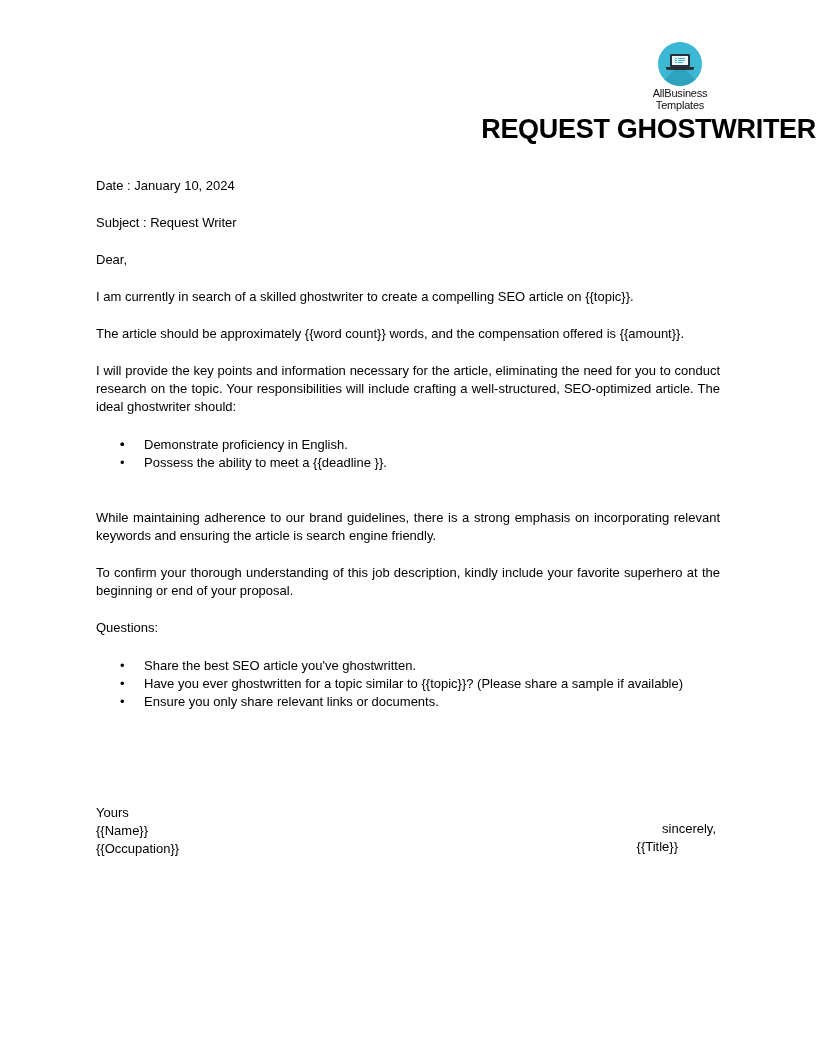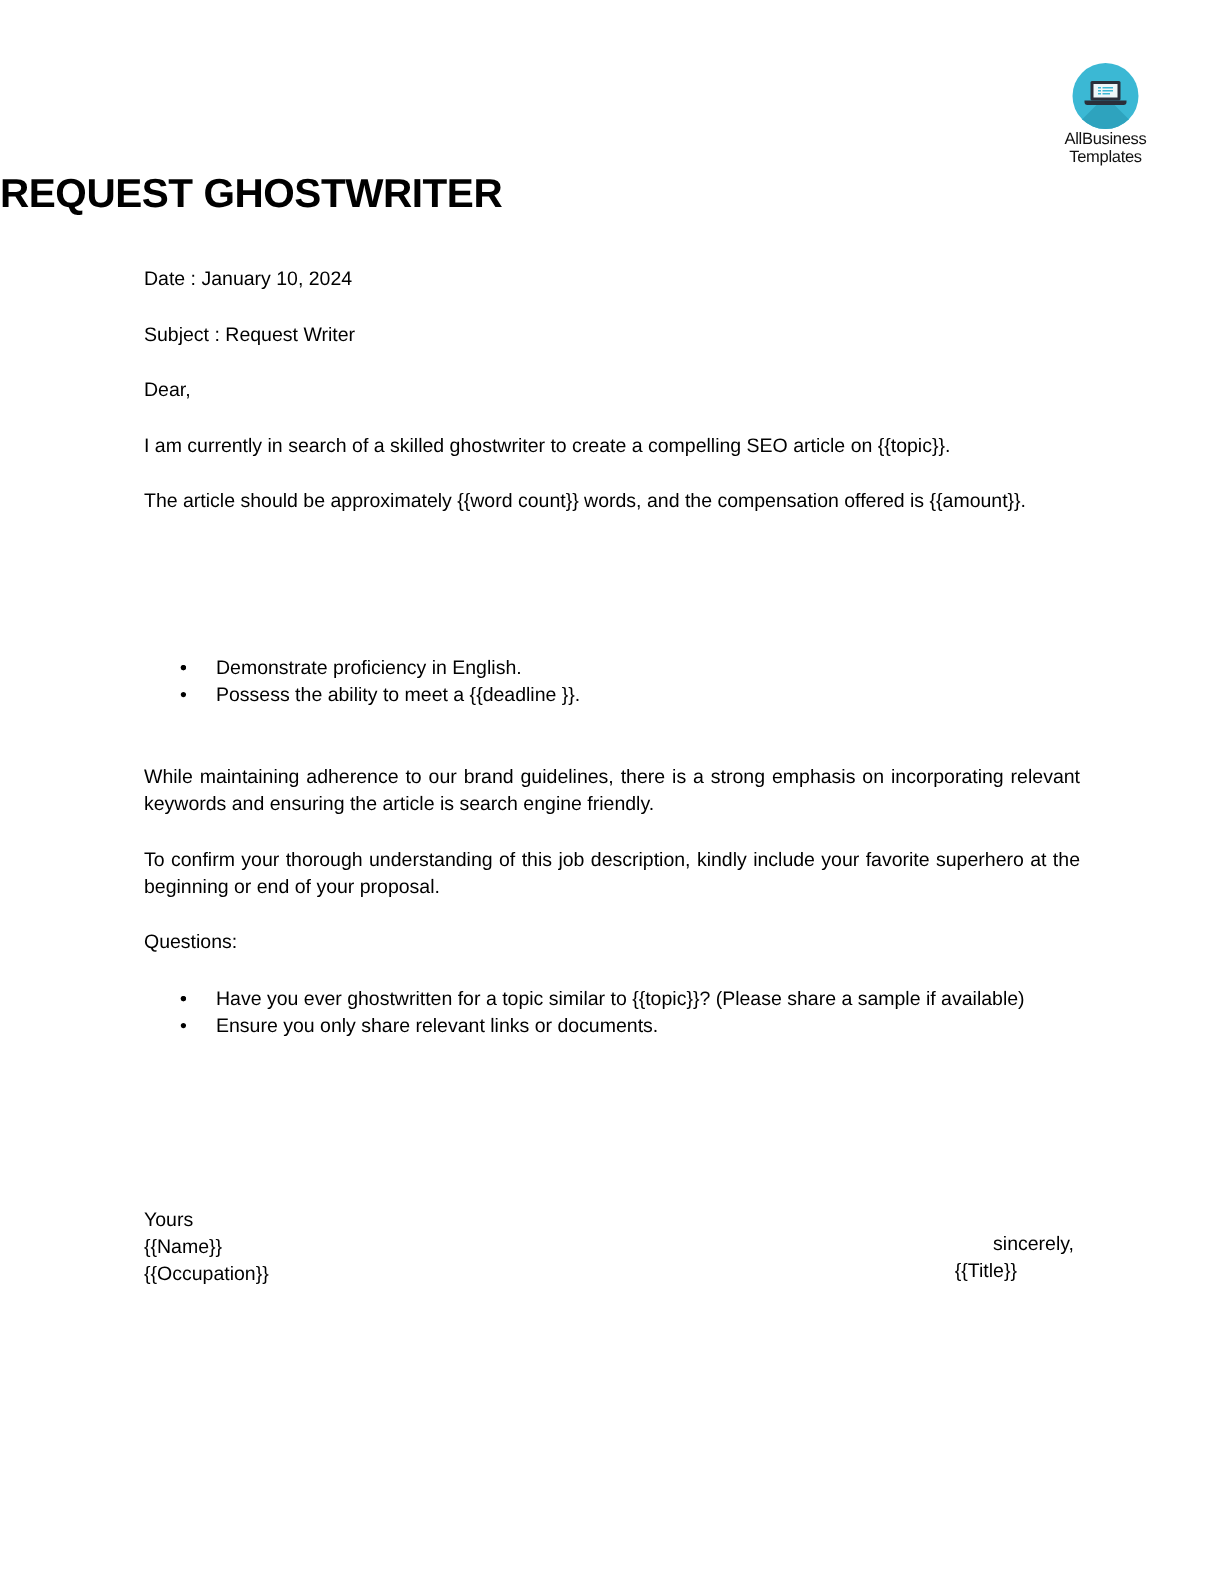--- a/index.html
+++ b/index.html
@@ -1,27 +1,27 @@
 <!DOCTYPE html>
 <html><head>
 <meta charset="utf-8">
 <style>
   html, body { margin:0; padding:0; background:#ffffff; }
   body { width:816px; height:1056px; position:relative; overflow:hidden;
          font-family:"Liberation Sans", sans-serif; color:#000; }
   .page { position:absolute; left:0; top:0; width:816px; height:1056px; background:#fff; }
-  .logo { position:absolute; left:701px; top:42px; width:72px; text-align:center; }
+  .logo { position:absolute; left:644px; top:42px; width:72px; text-align:center; }
   .logo-circle { width:44px; height:44px; border-radius:50%; background:#3bb8d4; margin:0 auto; position:relative; overflow:hidden; }
   .logo-circle .shadow { position:absolute; left:22px; top:22px; width:40px; height:40px; background:#2ea3be; transform:rotate(45deg); transform-origin:0 0; }
   .laptop-screen { position:absolute; left:12px; top:12px; width:20px; height:13px; background:#2a2f3a; border-radius:1px; }
   .laptop-inner { position:absolute; left:2px; top:2px; width:16px; height:9px; background:#eef6f8; }
   .laptop-inner i { position:absolute; left:3px; height:1px; background:#3bb8d4; }
   .laptop-base { position:absolute; left:8px; top:25px; width:28px; height:3px; background:#2a2f3a; border-radius:0 0 2px 2px; }
   .logo-text { font-size:11px; line-height:12px; margin-top:1px; color:#111; letter-spacing:-0.2px; }
-  .title { position:absolute; left:0; width:816px; top:114px; text-align:left; font-size:27px; font-weight:bold; letter-spacing:-0.3px; }
+  .title { position:absolute; left:0; width:816px; top:114px; text-align:right; font-size:27px; font-weight:bold; letter-spacing:-0.3px; }
   .p { position:absolute; left:96px; width:624px; font-size:13px; line-height:18px; margin:0; }
   .justify { text-align:justify; }
   ul.bullets { position:absolute; left:96px; width:624px; margin:0; padding:0; list-style:none; font-size:13px; line-height:18px; }
   ul.bullets li { position:relative; padding-left:48px; }
   ul.bullets li .dot { position:absolute; left:24px; top:0; }
   .sig-row { position:absolute; left:96px; width:624px; font-size:13px; line-height:18px; }
   .sig-right { position:absolute; right:0; top:16px; }
   b { font-weight:normal; }
 </style>
 </head>
@@ -53,35 +53,36 @@
   <p class="p" style="top:177px"><span>Date : </span><span>January 10, 2024</span></p>
 
   <p class="p" style="top:214px"><b>Subject</b><span> : </span><span>Request Writer</span></p>
 
   <p class="p" style="top:251px">Dear,</p>
 
   <p class="p" style="top:288px">I am currently in search of a skilled ghostwriter to create a compelling SEO article on {{topic}}.</p>
 
   <p class="p" style="top:325px">The article should be approximately {{word count}} words, and the compensation offered is {{amount}}.</p>
 
+  <p class="p justify" style="top:362px">I will provide the key points and information necessary for the article, eliminating the need for you to conduct research on the topic. Your responsibilities will include crafting a well-structured, SEO-optimized article. The ideal ghostwriter should:</p>
 
   <ul class="bullets" style="top:436px">
     <li><span class="dot">•</span></li>
     <li><span class="dot">•</span><span>Demonstrate proficiency in English.</span></li>
     <li><span class="dot">•</span><span>Possess the ability to meet a {{deadline }}.</span></li>
   </ul>
 
   <p class="p justify" style="top:509px">While maintaining adherence to our brand guidelines, there is a strong emphasis on incorporating relevant keywords and ensuring the article is search engine friendly.</p>
 
   <p class="p justify" style="top:564px">To confirm your thorough understanding of this job description, kindly include your favorite superhero at the beginning or end of your proposal.</p>
 
   <p class="p" style="top:619px">Questions:</p>
 
   <ul class="bullets" style="top:657px">
-    <li><span class="dot">•</span></li>
+    <li><span class="dot">•</span><span>Share the best SEO article you've ghostwritten.</span></li>
     <li><span class="dot">•</span><span>Have you ever ghostwritten for a topic similar to {{topic}}? (Please share a sample if available)</span></li>
     <li><span class="dot">•</span><span>Ensure you only share relevant links or documents.</span></li>
   </ul>
 
 
   <div class="sig-row" style="top:804px">
     <span>Yours</span>
     <span class="sig-right" style="right:4px">sincerely,</span>
   </div>
   <div class="sig-row" style="top:822px">

